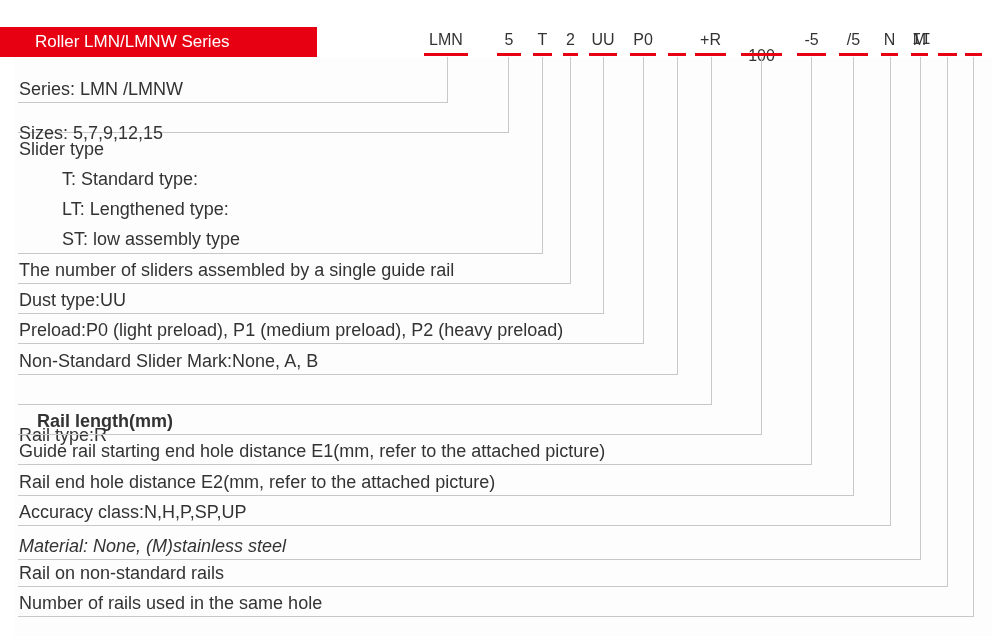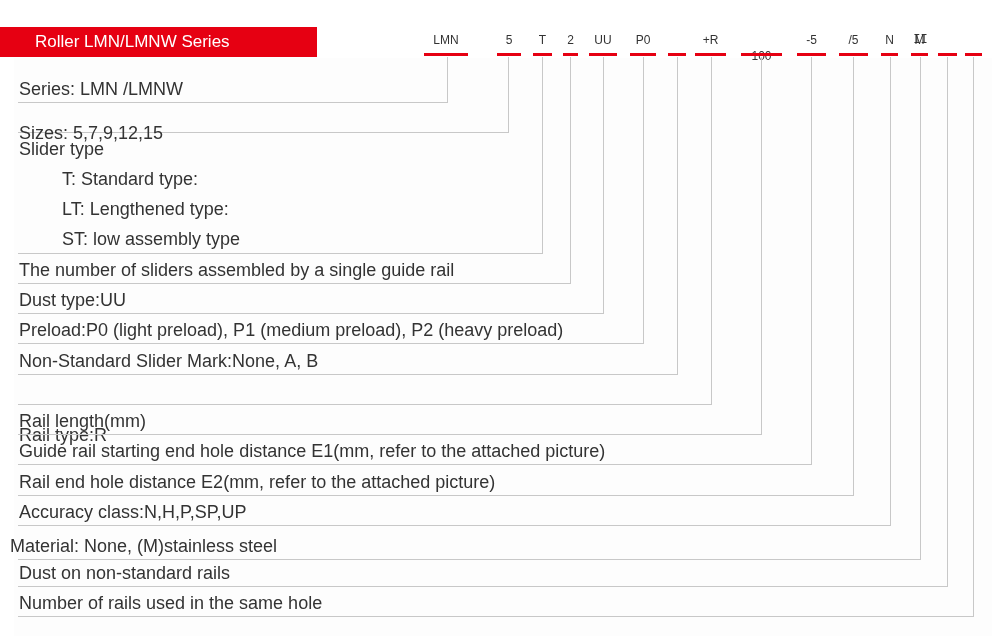--- a/index.html
+++ b/index.html
@@ -1,21 +1,21 @@
 <!DOCTYPE html>
 <html><head>
 <meta charset="utf-8">
 <style>
   html, body { margin:0; padding:0; }
   body { width:1000px; height:642px; background:#ffffff; position:relative; overflow:hidden;
          font-family:"Liberation Sans", "DejaVu Sans", sans-serif; }
   .panel { position:absolute; left:14px; top:58px; width:978px; height:578px; background:#fdfdfd; }
   .banner { position:absolute; left:0; top:27px; width:317px; height:30px; background:#e60012;
             color:#fff; font-size:17px; line-height:30px; box-sizing:border-box; padding-left:35px; }
-  .code { position:absolute; top:30px; font-size:12px; color:#333; text-align:center; line-height:20px; }
+  .code { position:absolute; top:30px; font-size:16px; color:#333; text-align:center; line-height:20px; }
   .uline { position:absolute; top:53px; height:3px; background:#e60012; }
   .vline { position:absolute; width:1px; background:#c8c8c8; }
   .hline { position:absolute; height:1px; background:#c8c8c8; left:18px; }
   .label { position:absolute; font-size:18px; color:#333; white-space:nowrap; line-height:22px; }
 </style>
 </head>
 <body>
 
 <div class="panel"></div>
 <div class="banner">
@@ -74,32 +74,32 @@
     <div class="hline" style="top: 343px; width: 626px;"></div>
     <div class="label" style="left: 19px; top: 319px;">Preload:P0 (light preload), P1 (medium preload), P2 (heavy preload)</div>
     <div class="vline" style="left: 677px; top: 57px; height: 317px;"></div>
     <div class="hline" style="top: 374px; width: 660px;"></div>
     <div class="label" style="left: 19px; top: 350px;">Non-Standard Slider Mark:None, A, B</div>
     <div class="vline" style="left: 711px; top: 57px; height: 347px;"></div>
     <div class="hline" style="top: 404px; width: 694px;"></div>
     <div class="label" style="left: 19px; top: 380px; margin-top: 44px;">Rail type:R</div>
     <div class="vline" style="left: 761px; top: 57px; height: 377px;"></div>
     <div class="hline" style="top: 434px; width: 744px;"></div>
-    <div class="label" style="left: 19px; top: 410px;">Rail length(mm)</div>
+    <div class="label" style="left: 37px; top: 410px; font-weight: bold;">Rail length(mm)</div>
     <div class="vline" style="left: 811px; top: 57px; height: 407px;"></div>
     <div class="hline" style="top: 464px; width: 794px;"></div>
     <div class="label" style="left: 19px; top: 440px;">Guide rail starting end hole distance E1(mm, refer to the attached picture)</div>
     <div class="vline" style="left: 853px; top: 57px; height: 438px;"></div>
     <div class="hline" style="top: 495px; width: 836px;"></div>
     <div class="label" style="left: 19px; top: 471px;">Rail end hole distance E2(mm, refer to the attached picture)</div>
     <div class="vline" style="left: 890px; top: 57px; height: 468px;"></div>
     <div class="hline" style="top: 525px; width: 873px;"></div>
     <div class="label" style="left: 19px; top: 501px;">Accuracy class:N,H,P,SP,UP</div>
     <div class="vline" style="left: 920px; top: 57px; height: 502px;"></div>
     <div class="hline" style="top: 559px; width: 903px;"></div>
-    <div class="label" style="left: 10px; top: 535px;">Material: None, (M)stainless steel</div>
+    <div class="label" style="left: 19px; top: 535px; font-style: italic;">Material: None, (M)stainless steel</div>
     <div class="vline" style="left: 947px; top: 57px; height: 529px;"></div>
     <div class="hline" style="top: 586px; width: 930px;"></div>
-    <div class="label" style="left: 19px; top: 562px;">Dust on non-standard rails</div>
+    <div class="label" style="left: 19px; top: 562px;">Rail on non-standard rails</div>
     <div class="vline" style="left: 973px; top: 57px; height: 559px;"></div>
     <div class="hline" style="top: 616px; width: 956px;"></div>
     <div class="label" style="left: 19px; top: 592px;">Number of rails used in the same hole</div>
   </div>
 
 </body></html>

